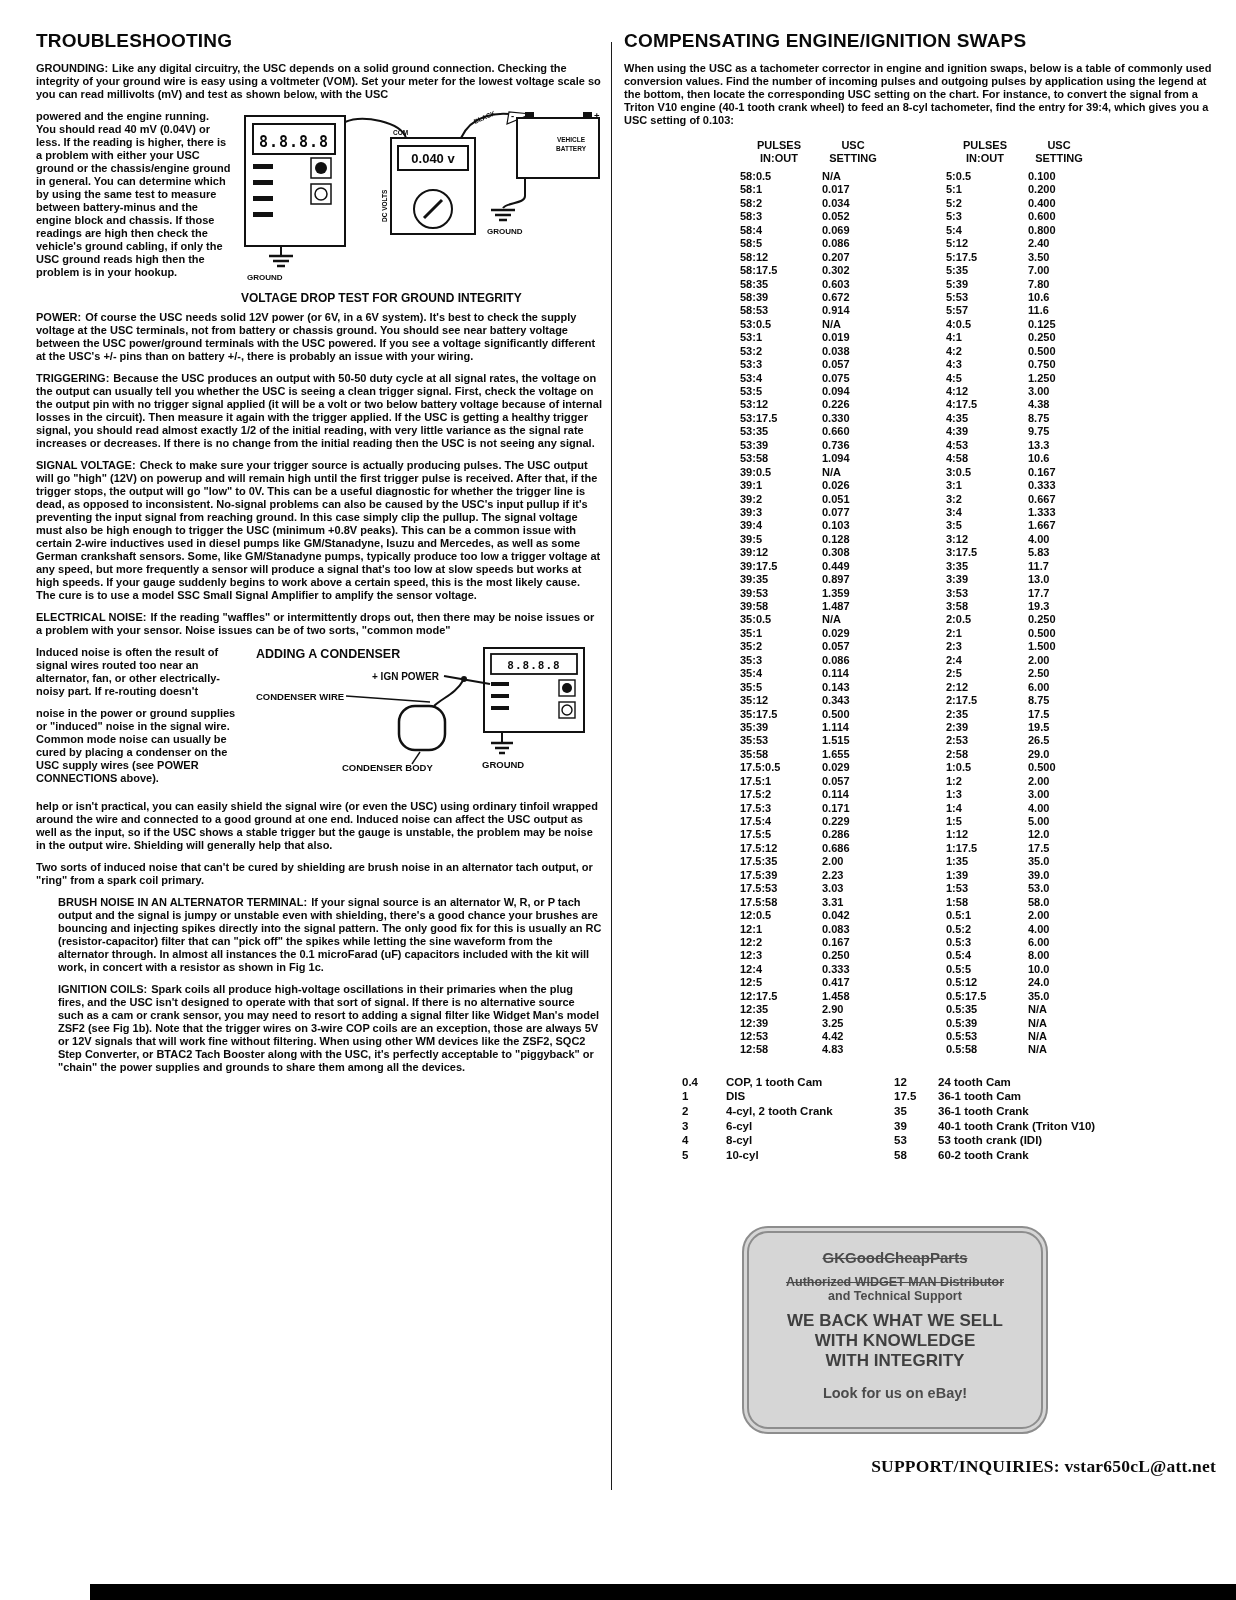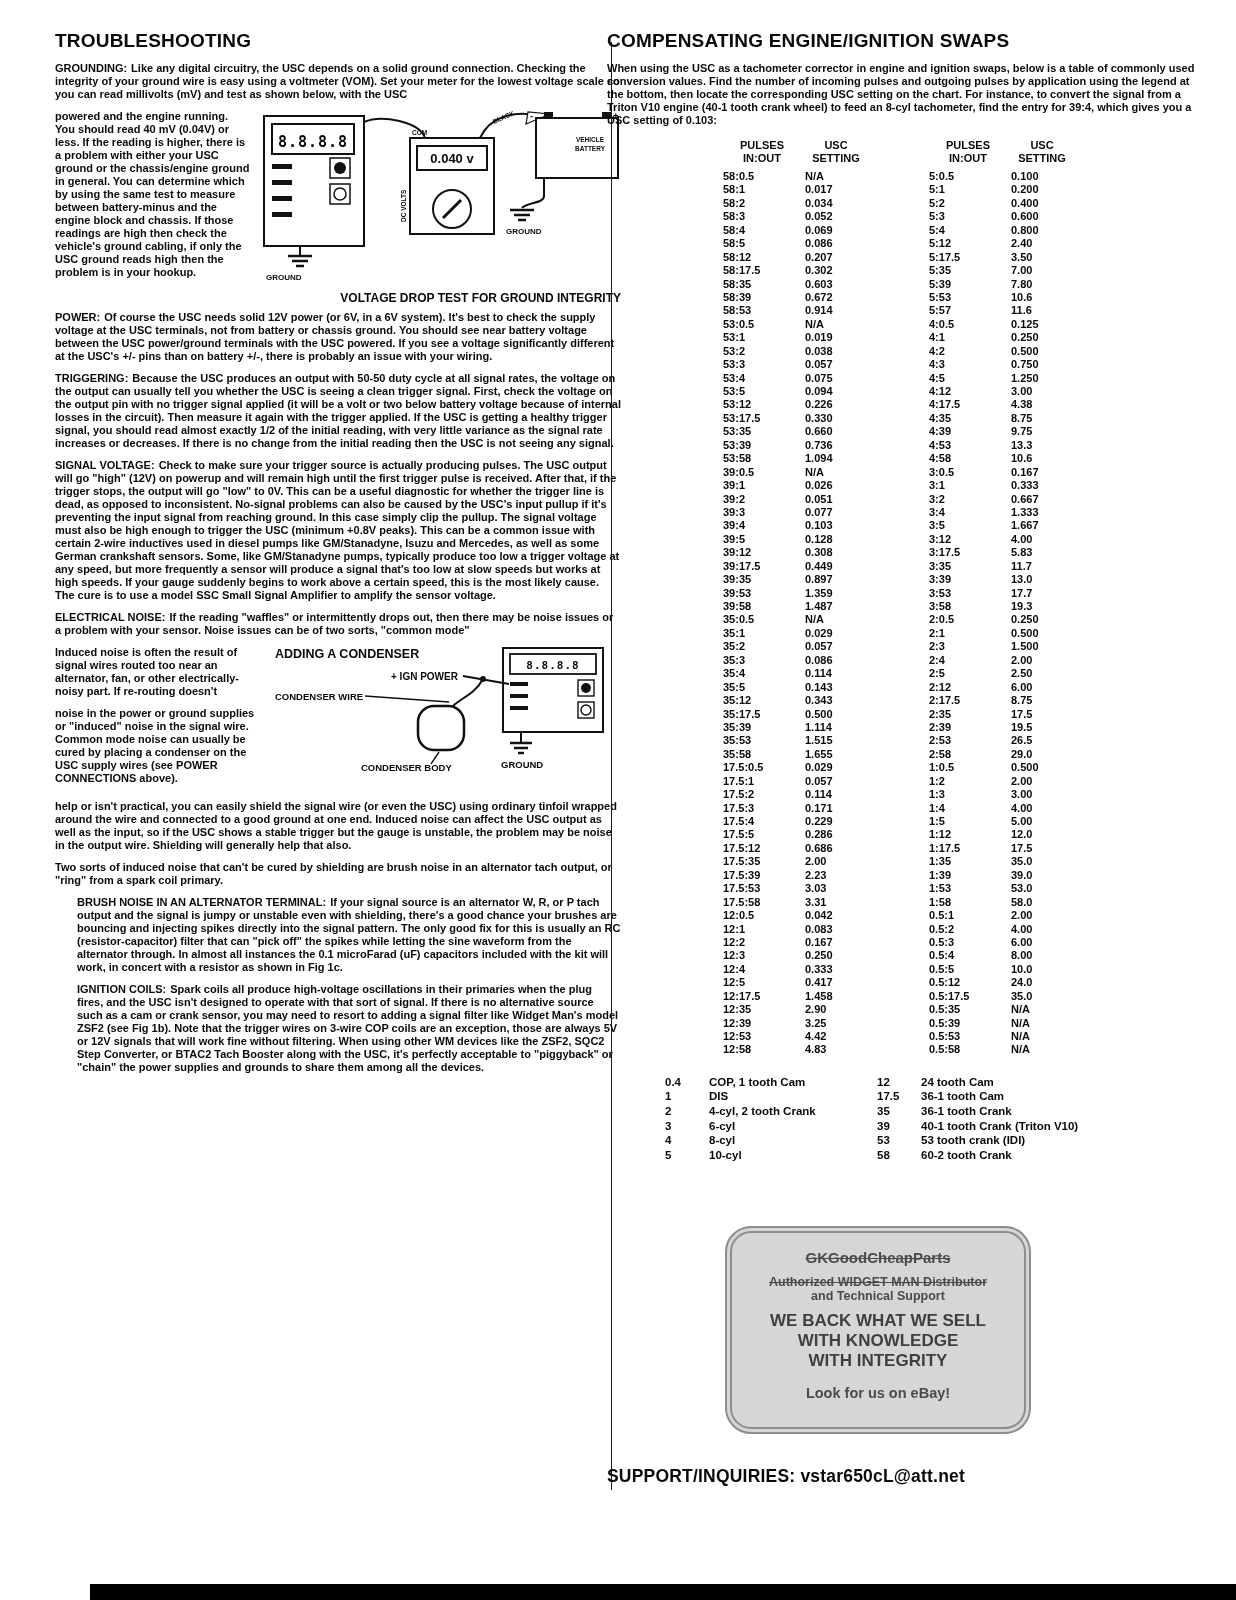--- a/index.html
+++ b/index.html
@@ -1,29 +1,29 @@
 <!DOCTYPE html>
 <html><head>
 <meta charset="utf-8">
 <style>
   html,body{margin:0;padding:0;background:#e8e8e8;}
   .page{position:relative;width:1236px;height:1600px;background:#ffffff;overflow:hidden;
         font-family:"Liberation Sans",sans-serif;color:#0a0a0a;font-weight:700;}
   .col{position:absolute;top:30px;}
-  .col.left{left:55px;width:566px;}
-  .col.right{left:607px;width:592px;}
+  .col.left{left:36px;width:566px;}
+  .col.right{left:624px;width:592px;}
   .divider{position:absolute;left:611px;top:42px;width:1px;height:1448px;background:#1c1c1c;}
   h1{font-size:19px;margin:0 0 10px 0;letter-spacing:0.2px;}
   .para{font-size:11px;line-height:13px;margin:0 0 9px 0;text-align:left;}
   .lead{margin-right:4px;}
   .wraprow{display:flex;gap:10px;margin:0 0 6px 0;}
   .narrowcol{width:195px;flex:none;}
   .narrowcol2{width:208px;flex:none;}
   .diawrap{flex:1;}
-  .caption{font-size:12px;text-align:right;margin-top:2px;}
+  .caption{font-size:12px;text-align:left;margin-top:2px;}
   .indent{margin-left:22px;}
   svg text{font-family:"Liberation Sans",sans-serif;font-weight:700;fill:#0a0a0a;}
   .seg{font-family:"DejaVu Sans Mono",monospace;font-size:15px;letter-spacing:1px;}
   .seg2{font-family:"DejaVu Sans Mono",monospace;font-size:11px;letter-spacing:1px;}
   .meter-txt{font-size:13px;}
   .lbl{font-size:8px;}
   .lbl2{font-size:9.5px;}
   .lbl3{font-size:10px;}
   .lblxs{font-size:6.5px;}
   .dtitle{font-size:12.5px;}
@@ -43,21 +43,21 @@
   .lcol.a{width:212px;flex:none;}
   .lcol.a .c1{width:168px;}
   .stamp{margin:64px 0 0 118px;width:264px;border:7px double #8d8d8d;border-radius:26px;
          background:#d6d6d6;color:#4b4b4b;text-align:center;padding:16px 14px 26px 14px;}
   .stamp .s1{font-size:15px;text-decoration:line-through;text-decoration-thickness:1px;}
   .stamp .s2{font-size:12.5px;margin-top:9px;text-decoration:line-through;text-decoration-thickness:1px;}
   .stamp .s3{font-size:12.5px;}
   .stamp .s4{font-size:17px;margin-top:8px;color:#3f3f3f;}
   .stamp .s5,.stamp .s6{font-size:17px;color:#3f3f3f;}
   .stamp .s7{font-size:14.5px;margin-top:14px;}
-  .support{margin-top:32px;font-size:17.5px;text-align:left;letter-spacing:0.2px;}
+  .support{margin-top:22px;font-size:17.5px;text-align:right;letter-spacing:0.2px;font-family:Liberation Serif, serif;}
   .bottom-bar{position:absolute;left:90px;right:0;bottom:0;height:16px;background:#000;}
 </style>
 </head>
 <body>
 
 <div class="page">
 
   <div class="col left">
     <h1>TROUBLESHOOTING</h1>
 

